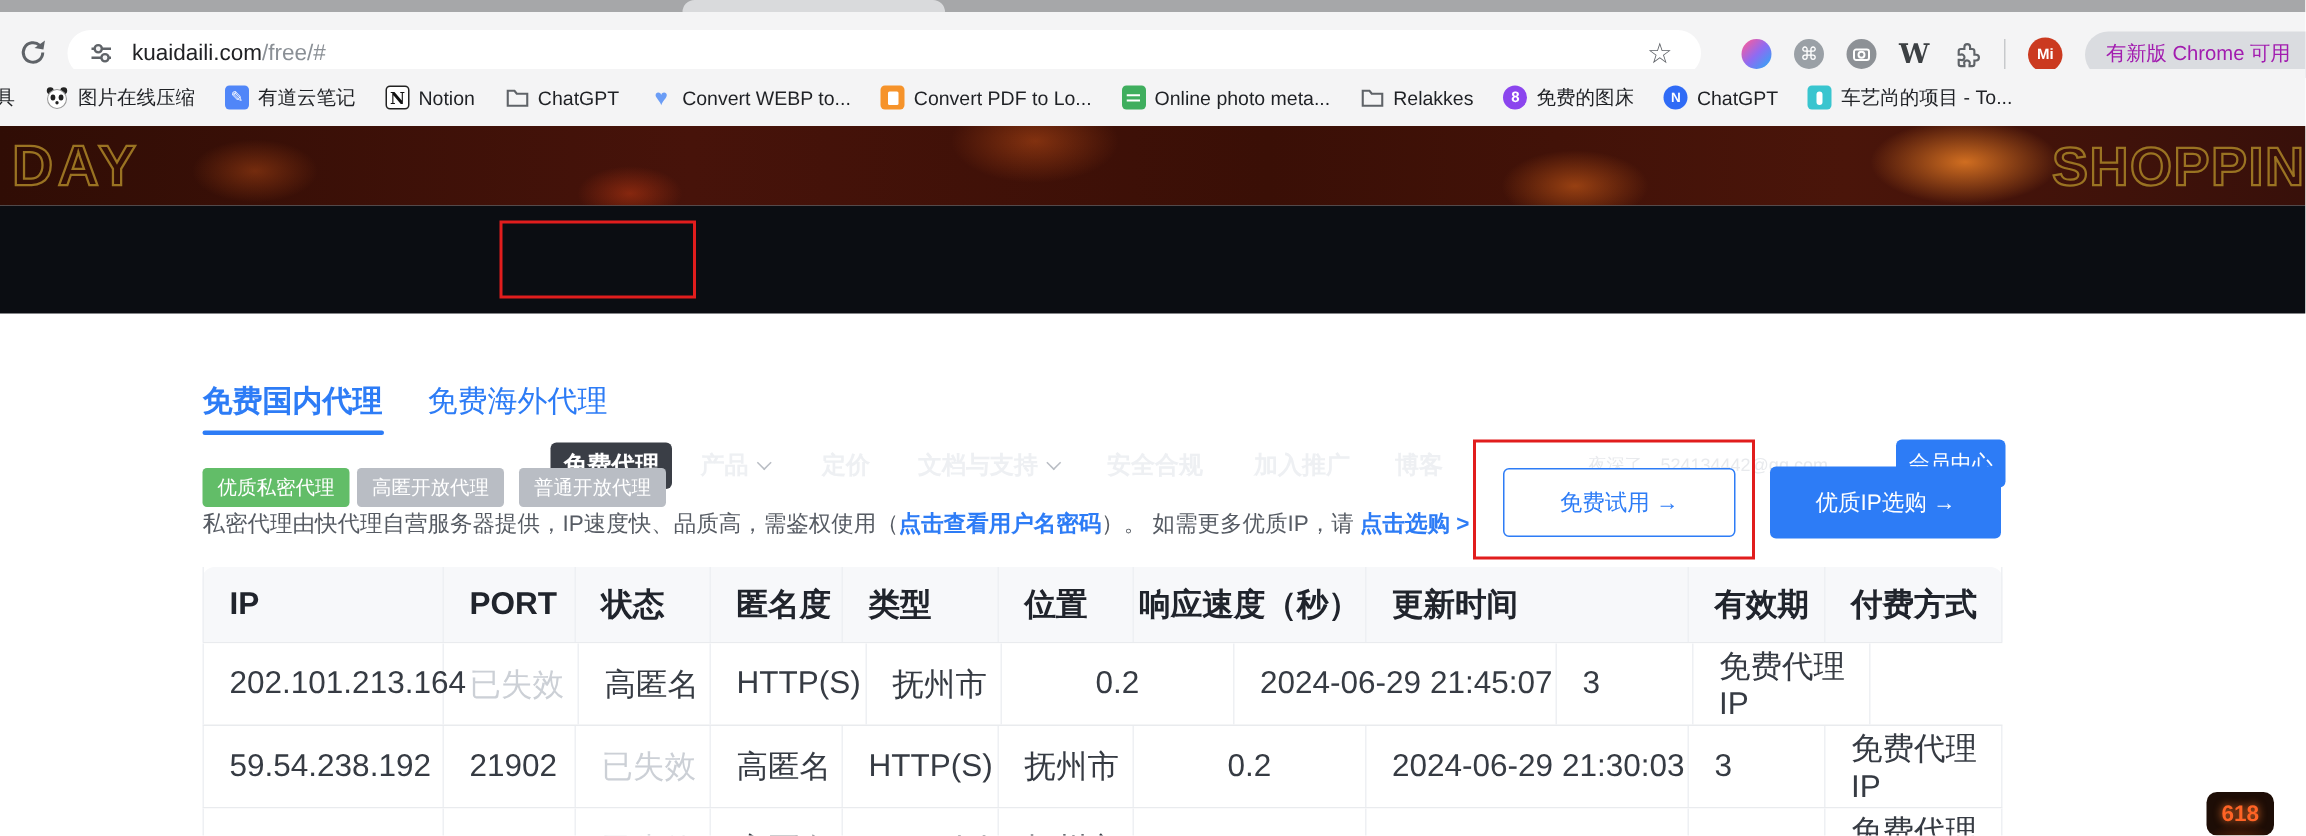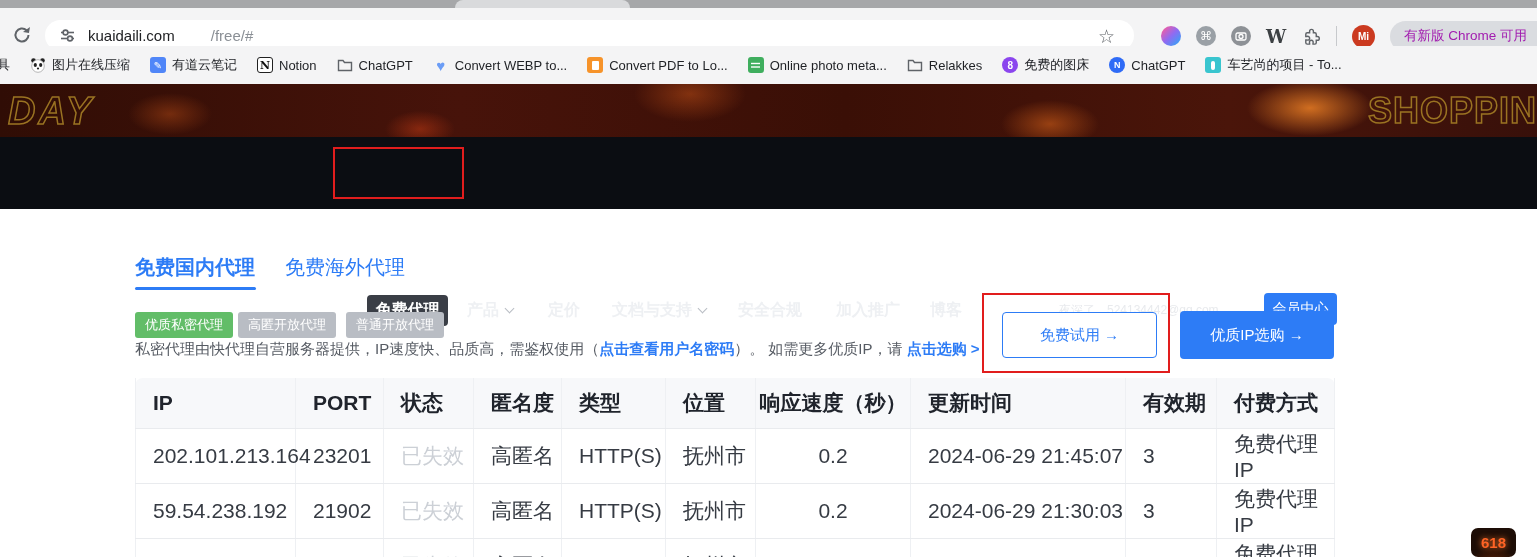--- a/index.html
+++ b/index.html
@@ -10,21 +10,21 @@
   
   .tabstrip { left:0; top:0; width:1537px; height:8px; background:#a6a7a9; }
   .active-tab { left:455px; top:0; width:175px; height:8px; background:#d9dadc; border-radius:9px 9px 0 0; }
 
   
   .toolbar { left:0; top:8px; width:1537px; height:38px; background:#f4f4f5; }
   .reload { left:10px; top:15px; width:24px; height:24px; cursor:pointer; }
   .urlbar { left:45px; top:12px; width:1089px; height:31px; background:#fff; border-radius:16px; display:flex; align-items:center; padding:0 14px; }
   .tune-ic { margin-right:12px; display:flex; }
   .url-host { font-size:15px; color:#202124; }
-  .url-path { font-size:15px; color:#8a8f95;margin-left:36px; }
+  .url-path { font-size:15px; color:#8a8f95; }
   .toolbar-right { left:1098px; top:12px; height:32px; display:flex; align-items:center; gap:15px; }
   .star { font-size:19px; color:#5f6368; line-height:1; }
   .ext { width:20px; height:20px; border-radius:50%; display:flex; align-items:center; justify-content:center; font-size:12px; color:#fff; }
   .ext-brain { background:linear-gradient(135deg,#f25ca2 10%,#8f6bf2 50%,#3aa0f5 90%); }
   .ext-cmd { background:#9aa0a6; }
   .ext-cam { background:#8d9196; }
   .ext-w { width:20px; color:#3c4043; font-family:"DejaVu Serif",serif; font-weight:bold; font-size:18px; text-align:center; background:none; }
   .tdiv { width:1px; height:20px; background:#c7c9cc; }
   .avatar { width:23px; height:23px; border-radius:50%; background:#cb3a20; color:#fff; font-size:10px; font-weight:bold; display:flex; align-items:center; justify-content:center; }
   .update-chip { height:31px; background:#dadce0; border-radius:16px; display:flex; align-items:center; padding:0 8px 0 14px; gap:8px; }
@@ -208,21 +208,21 @@
   </span>
   <span class="bm">
     <span class="bm-ic" style="background:#39c5cf">
         <span style="width:4px;height:9px;background:#fff;border-radius:2px"></span>
       </span>
     <span class="lbl">车艺尚的项目 - To...</span>
   </span>
 </div>
 
 <div class="abs banner">
-  <div class="abs outline-txt" style="left:8px; top:6px;font-style:italic;">DAY</div>
+  <div class="abs outline-txt" style="left:8px; top:6px;">DAY</div>
   <div class="abs outline-txt" style="left:1368px; top:6px; font-size:36px; letter-spacing:1px;">SHOPPING</div>
 
 </div>
 
 <div class="abs navbar">
   <div class="abs logo">
     <span>
       <svg width="30" height="34" viewBox="0 0 30 34">
           <path d="M3 1h9L7 17l3 16H3z" fill="#fff"></path>
           <path d="M15 1h12L16 15l9 18H14l-4-16z" fill="#fff"></path>
@@ -284,21 +284,20 @@
     <div class="td c3">匿名度</div>
     <div class="td c4">类型</div>
     <div class="td c5">位置</div>
     <div class="td c6">响应速度（秒）</div>
     <div class="td c7">更新时间</div>
     <div class="td c8">有效期</div>
     <div class="td c9">付费方式</div>
   </div>
   <div class="tr">
     <div class="td c0">202.101.213.164</div>
-    <div class="td c1">23201</div>
     <div class="td c2 muted">已失效</div>
     <div class="td c3">高匿名</div>
     <div class="td c4">HTTP(S)</div>
     <div class="td c5">抚州市</div>
     <div class="td c6">0.2</div>
     <div class="td c7">2024-06-29 21:45:07</div>
     <div class="td c8">3</div>
     <div class="td c9">免费代理IP</div>
   </div>
   <div class="tr">

